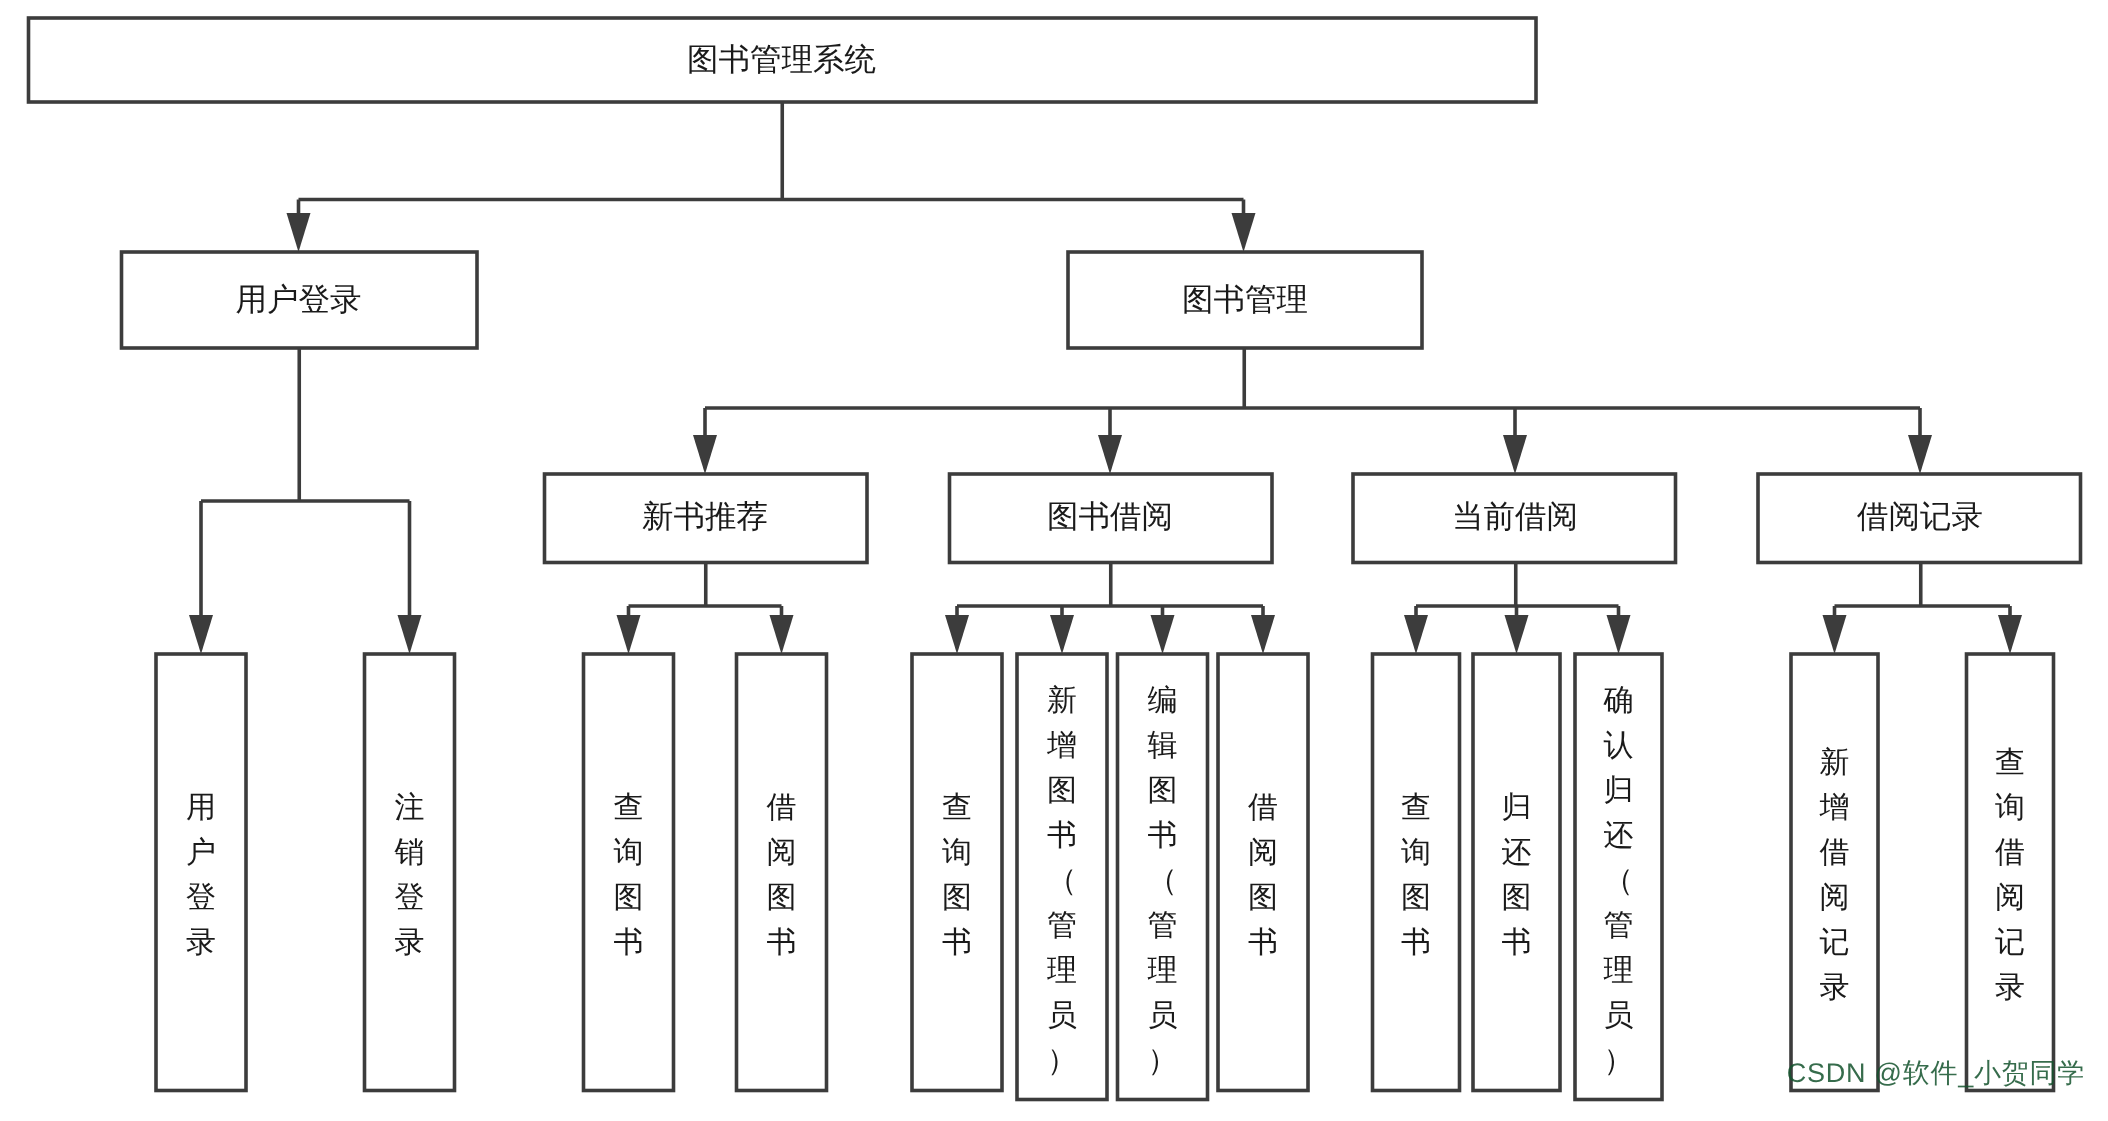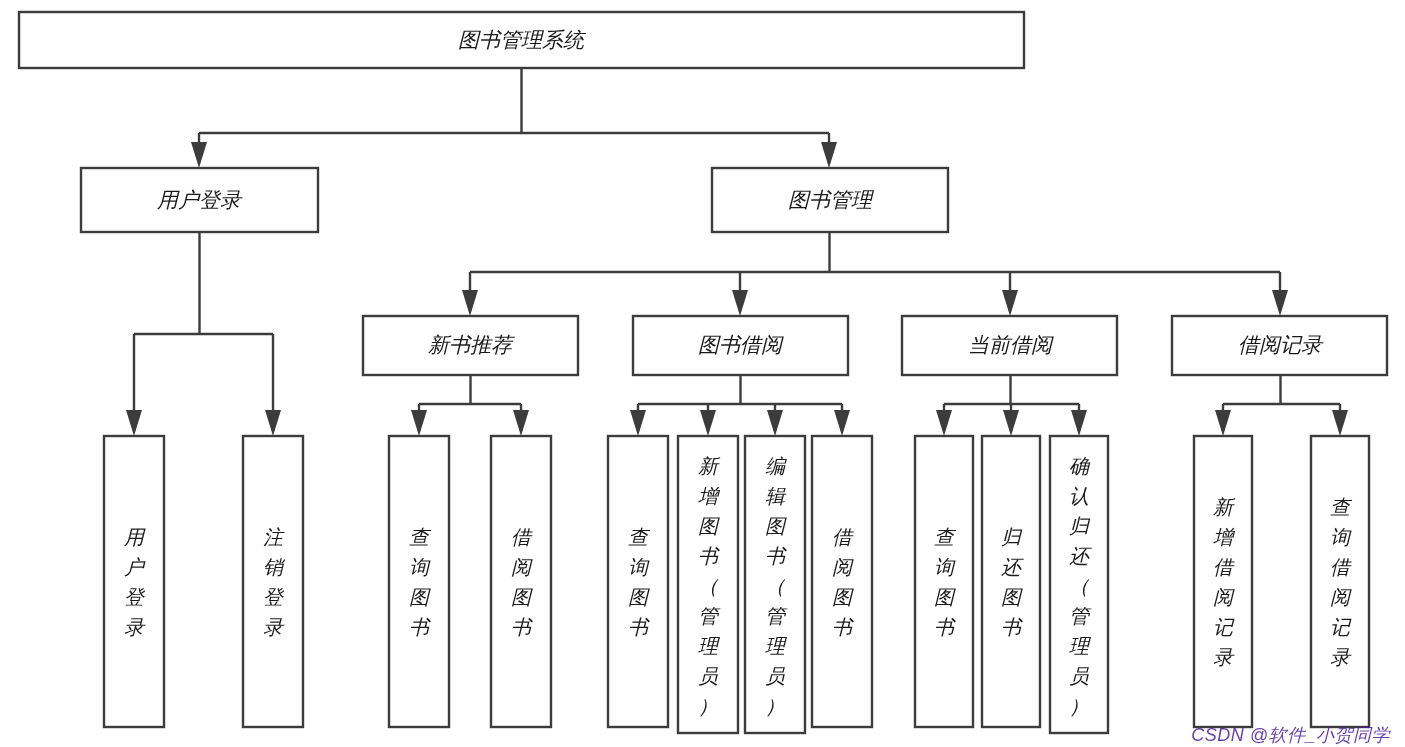--- a/index.html
+++ b/index.html
@@ -11,21 +11,20 @@
     width: 1405px;
     height: 747px;
     font-family: "Liberation Sans", "DejaVu Sans", sans-serif;
     overflow: hidden;
   }
   #diagram-root {
     position: relative;
     width: 1402px;
     height: 747px;
     background: #ffffff;
-    font-style: italic;
   }
   svg#diagram-canvas {
     position: absolute;
     left: 0;
     top: 0;
     width: 1405px;
     height: 747px;
     display: block;
   }
   .node-box {
@@ -52,24 +51,24 @@
   }
   .node-label-v {
     font-family: "Liberation Sans", "DejaVu Sans", sans-serif;
     font-size: 20px;
     fill: #1a1a1a;
     text-anchor: middle;
   }
   .watermark-text {
     position: absolute;
     right: 12px;
-    bottom: 0;
+    bottom: 20px;
     font-family: "Liberation Sans", "DejaVu Sans", sans-serif;
     font-size: 18px;
-    color: #4c1d95;
+    color: #14532d;
     opacity: 0.85;
     white-space: nowrap;
     letter-spacing: 0.5px;
     pointer-events: none;
     margin-top: 12px;
   }
 </style>
 </head>
 <body>
 

